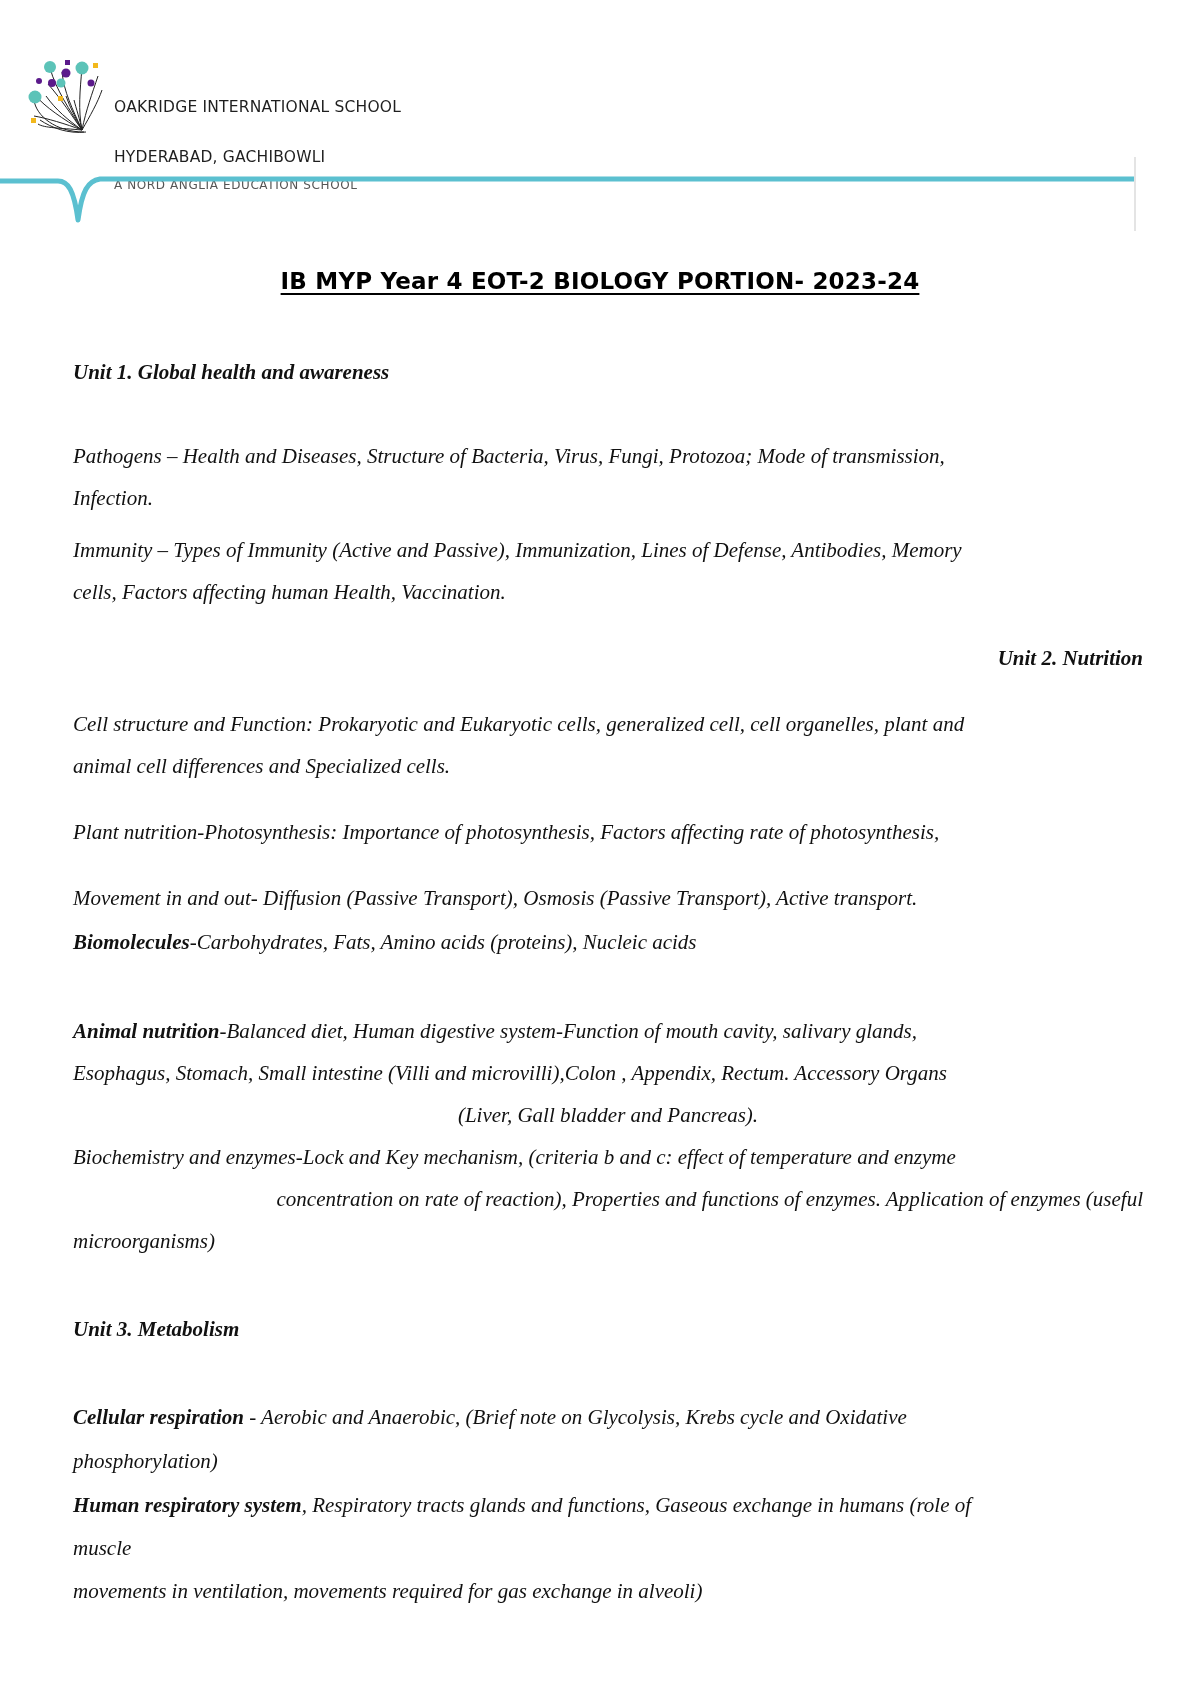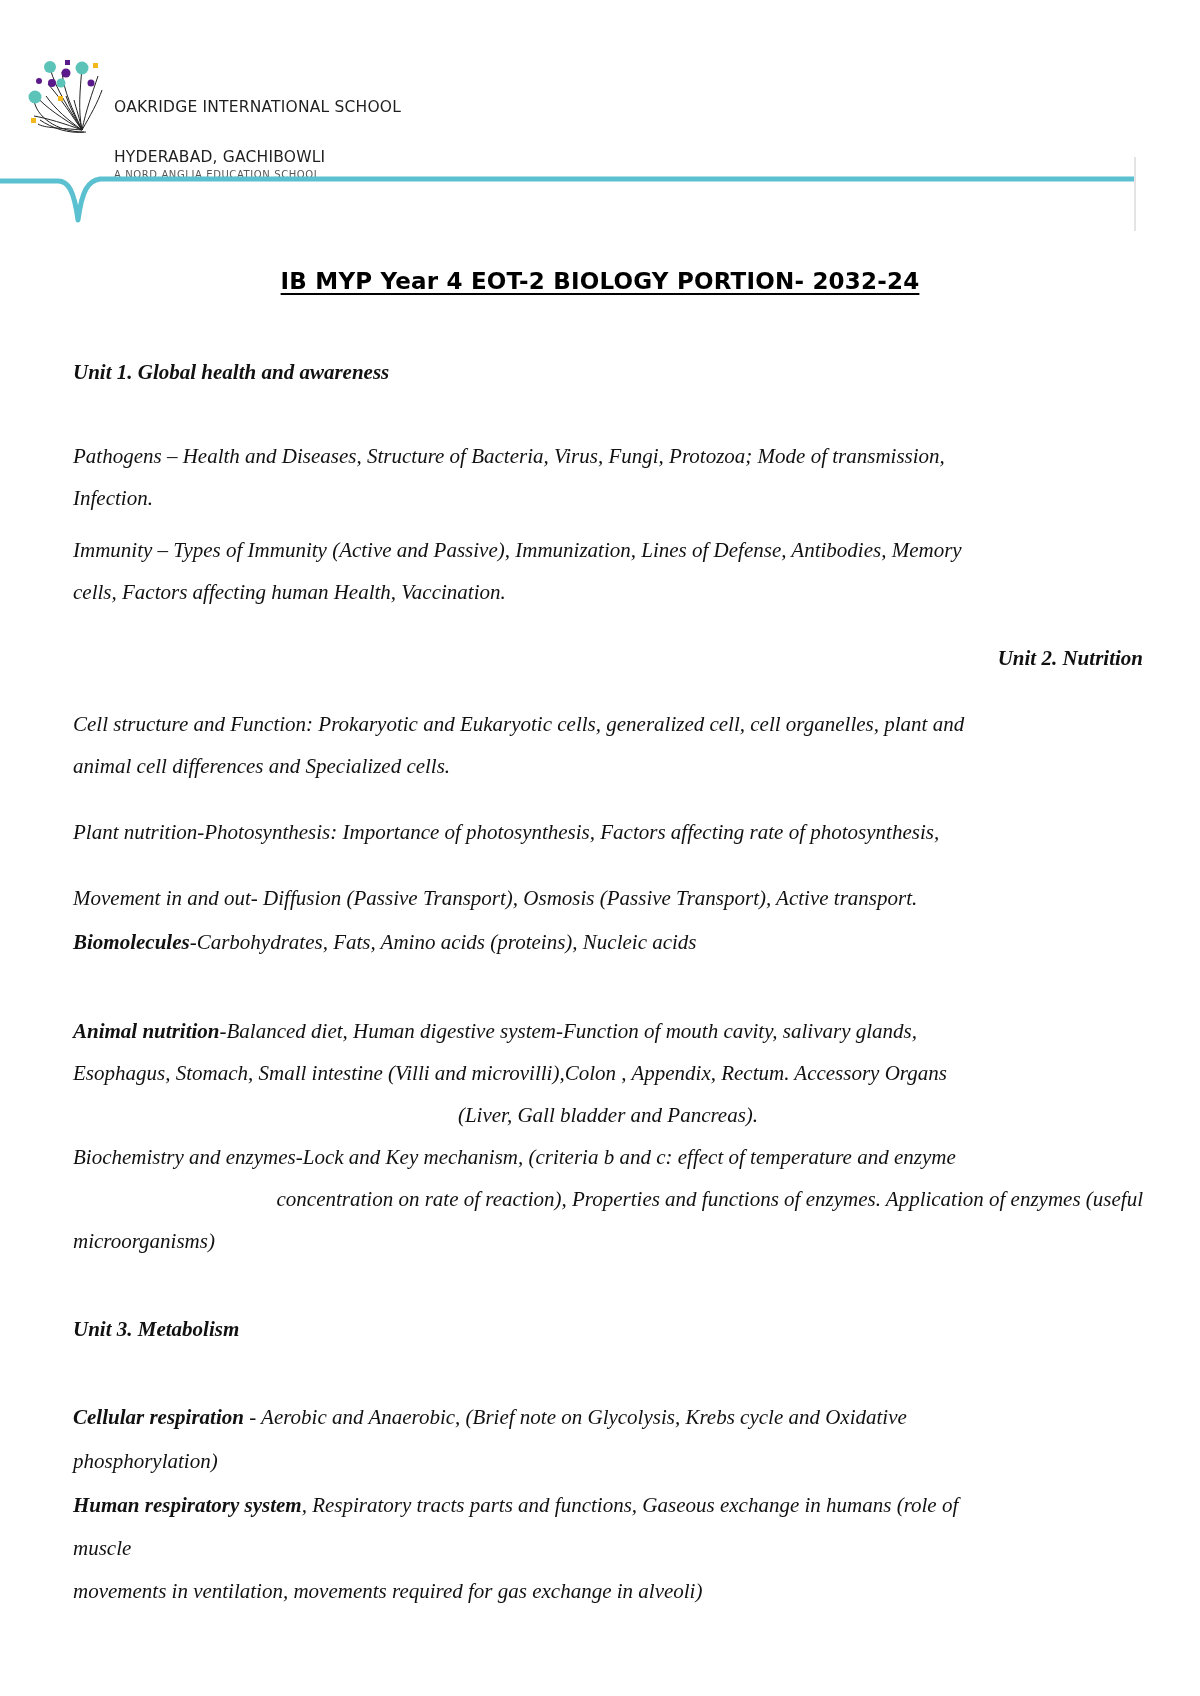--- a/index.html
+++ b/index.html
@@ -1,20 +1,20 @@
 <!DOCTYPE html>
 <html><head>
   <meta charset="utf-8">
   <style>
     html, body { margin: 0; padding: 0; background: #ffffff; }
     body { width: 1200px; height: 1696px; position: relative; overflow: hidden; color: #000; }
     .header-logo { position: absolute; left: 20px; top: 50px; width: 90px; height: 86px; }
     .school-name { position: absolute; left: 114px; top: 66px; font-family: "DejaVu Sans", sans-serif; font-size: 15.5px; line-height: 18px; color: #1f1f1f; letter-spacing: 0.2px; }
     .school-name .line1, .school-name .line2 { display: block; font-weight: 500; margin-top: 32px; }
-    .school-name .line3 { display: block; font-size: 10px; line-height: 14px; color: #555; letter-spacing: 0.6px; margin-top: 2px; }
+    .school-name .line3 { display: block; font-size: 12px; line-height: 14px; color: #555; letter-spacing: 0.6px; margin-top: 12px; }
     .wave { position: absolute; left: 0; top: 150px; width: 1140px; height: 80px; }
     .right-rule { position: absolute; left: 1134px; top: 157px; width: 2px; height: 74px; background: #e4e4e4; }
     .doc-title { position: absolute; left: 0; width: 1200px; top: 268px; text-align: center; font-family: "DejaVu Sans", sans-serif; font-weight: bold; font-size: 23px; letter-spacing: 0.2px; }
     .doc-title span { text-decoration: underline; text-underline-offset: 4px; text-decoration-thickness: 2px; }
     .content { position: absolute; left: 73px; top: 0; width: 1070px; font-family: "Liberation Serif", serif; font-size: 21px; color: #111; }
     .p { position: absolute; left: 0; width: 1070px; line-height: 42px; white-space: nowrap; font-style: italic; }
     .unit-heading { font-weight: bold; }
     b { font-weight: bold; }
   </style>
 </head>
@@ -56,21 +56,21 @@
   <span class="line2">HYDERABAD, GACHIBOWLI</span>
   <span class="line3">A NORD ANGLIA EDUCATION SCHOOL</span>
 </div>
 
 <svg class="wave" viewBox="0 0 1140 80" xmlns="http://www.w3.org/2000/svg">
   <path d="M0 31 L58 31 C68 31, 74 40, 78 70 C82 40, 88 31, 100 29 L1134 29" stroke="#5bc0d0" stroke-width="5" fill="none" stroke-linejoin="round"></path>
 </svg>
 <div class="right-rule"></div>
 
 <div class="doc-title">
-  <span>IB MYP Year 4 EOT-2  BIOLOGY PORTION- 2032-24</span>
+  <span>IB MYP Year 4 EOT-2  BIOLOGY PORTION- 2023-24</span>
 </div>
 
 <div class="content">
 
   <div class="p unit-heading" style="top:351px;">Unit 1. Global health and awareness</div>
   <div class="p" style="top:435px;">Pathogens – Health and Diseases, Structure of Bacteria, Virus, Fungi, Protozoa; Mode of transmission,</div>
   <div class="p" style="top:477px;">Infection.</div>
   <div class="p" style="top:529px;">Immunity – Types of Immunity (Active and Passive), Immunization, Lines of Defense, Antibodies, Memory</div>
   <div class="p" style="top:571px;">cells, Factors affecting human Health, Vaccination.</div>
 
@@ -84,16 +84,16 @@
   <div class="p" style="top:1010px;"><b>Animal nutrition</b><span>-Balanced diet, Human digestive system-Function of mouth cavity, salivary glands,</span></div>
   <div class="p" style="top:1052px;">Esophagus, Stomach, Small intestine (Villi and microvilli),Colon , Appendix, Rectum. Accessory Organs</div>
   <div class="p" style="top:1094px;text-align:center;">(Liver, Gall bladder and Pancreas).</div>
   <div class="p" style="top:1136px;">Biochemistry and enzymes-Lock and Key mechanism, (criteria b and c: effect of temperature and enzyme</div>
   <div class="p" style="top:1178px;text-align:right;">concentration on rate of reaction), Properties and functions of enzymes. Application of enzymes (useful</div>
   <div class="p" style="top:1220px;">microorganisms)</div>
 
   <div class="p unit-heading" style="top:1308px;">Unit 3. Metabolism</div>
   <div class="p" style="top:1396px;"><b>Cellular respiration</b><span> - Aerobic and Anaerobic, (Brief note on Glycolysis, Krebs cycle and Oxidative</span></div>
   <div class="p" style="top:1440px;">phosphorylation)</div>
-  <div class="p" style="top:1484px;"><b>Human respiratory system</b><span>, Respiratory tracts parts and functions, Gaseous exchange in humans (role of</span></div>
+  <div class="p" style="top:1484px;"><b>Human respiratory system</b><span>, Respiratory tracts glands and functions, Gaseous exchange in humans (role of</span></div>
   <div class="p" style="top:1527px;">muscle</div>
   <div class="p" style="top:1570px;">movements in ventilation, movements required for gas exchange in alveoli)</div>
 </div>
 
 </body></html>

